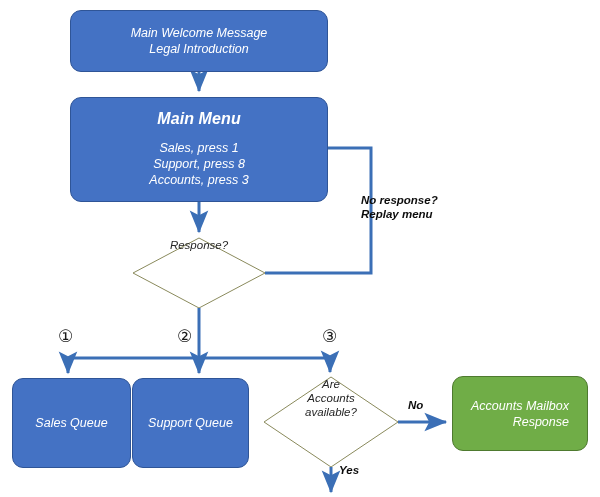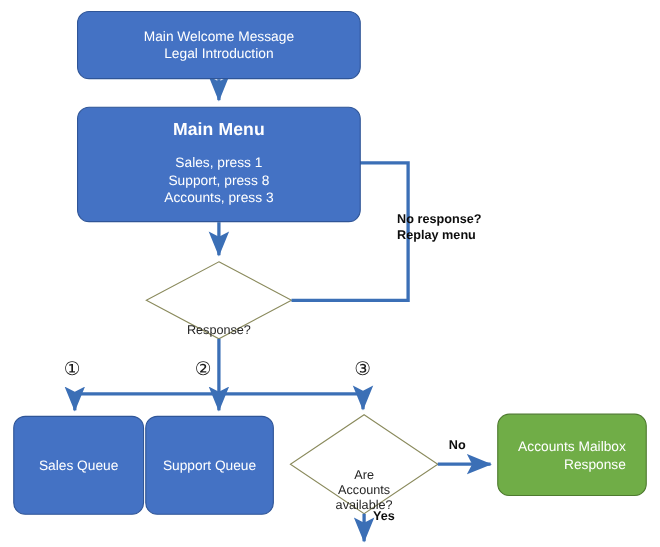--- a/index.html
+++ b/index.html
@@ -9,20 +9,21 @@
   }
   body {
     font-family: "Liberation Sans", sans-serif;
   }
   #canvas {
     position: relative;
     width: 600px;
     height: 497px;
     background: #ffffff;
     overflow: hidden;
+    font-style: italic;
   }
   #edges {
     position: absolute;
     left: 0;
     top: 0;
     width: 600px;
     height: 497px;
   }
   .node {
     position: absolute;
@@ -58,21 +59,21 @@
   }
   .node-lines span {
     display: block;
   }
   .menu-gap {
     height: 13px;
   }
   .node-decision {
     z-index: 3;
     display: flex;
-    align-items: flex-end;
+    align-items: flex-start;
     justify-content: center;
     text-align: center;
     color: #262626;
     font-size: 11.5px;
     line-height: 14px;
   }
   .diamond-label {
     position: relative;
     z-index: 4;
     pointer-events: none;

